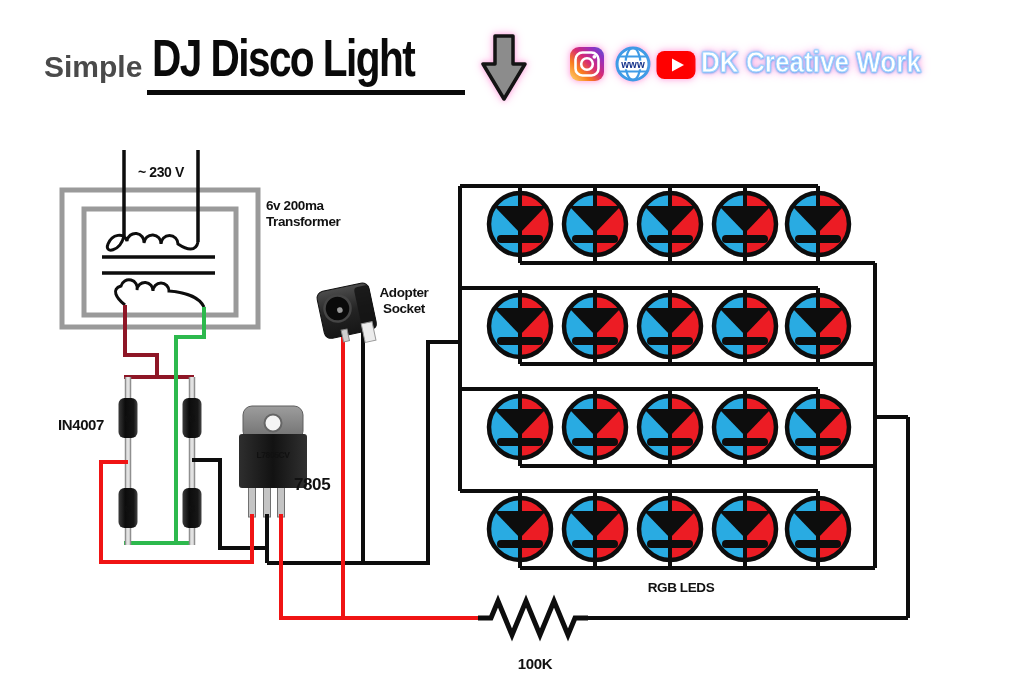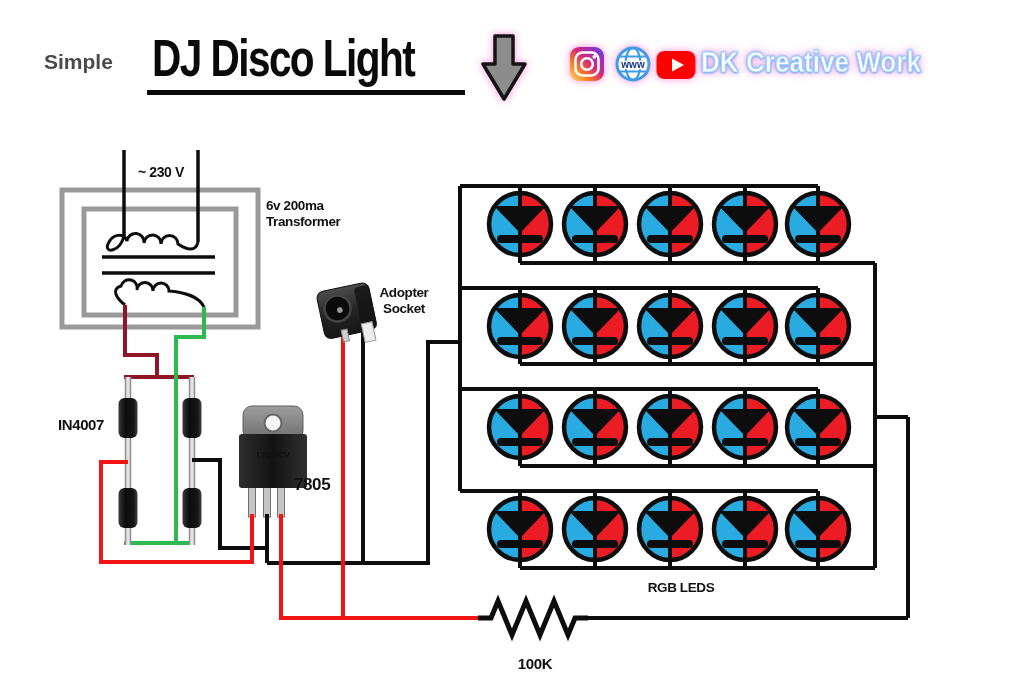--- a/index.html
+++ b/index.html
@@ -1,21 +1,21 @@
 <!DOCTYPE html>
 <html><head>
 <meta charset="utf-8">
 <style>
   html,body{margin:0;padding:0;background:#fff;}
   #stage{position:relative;width:1024px;height:687px;background:#fff;overflow:hidden;
          font-family:"Liberation Sans",sans-serif;}
   #schem{position:absolute;left:0;top:0;}
   .slabel{font-family:"Liberation Sans",sans-serif;font-weight:bold;fill:#111;letter-spacing:-0.4px;}
   
-  .title-prefix{position:absolute;left:44px;top:50px;font-size:21px;font-weight:bold;color:#4a4a4a;}
+  .title-prefix{position:absolute;left:44px;top:50px;font-size:30px;font-weight:bold;color:#4a4a4a;}
   .title-main{position:absolute;left:152px;top:28px;font-size:52px;font-weight:bold;color:#0a0a0a;
               letter-spacing:-2px;transform:scaleX(.78);transform-origin:left top;white-space:nowrap;}
   .title-underline{position:absolute;left:147px;top:90px;width:318px;height:5px;background:#0a0a0a;}
   .hdr-icon{position:absolute;filter:drop-shadow(0 0 2.5px #ffb0e2) drop-shadow(0 0 4px #ffc9ee);}
   .brand{position:absolute;left:701px;top:46px;font-size:29px;font-weight:bold;color:#ffffff;
          white-space:nowrap;transform:scaleX(.9);transform-origin:left top;letter-spacing:0px;
          -webkit-text-stroke:1px #9fd4ff;
          text-shadow:0 0 2px #2ea8ff,0 0 4px #6cc0ff,0 0 7px #ff90dc,0 0 12px #ff9ade,0 1px 2px #1d7fe0;}
 </style>
 </head>

